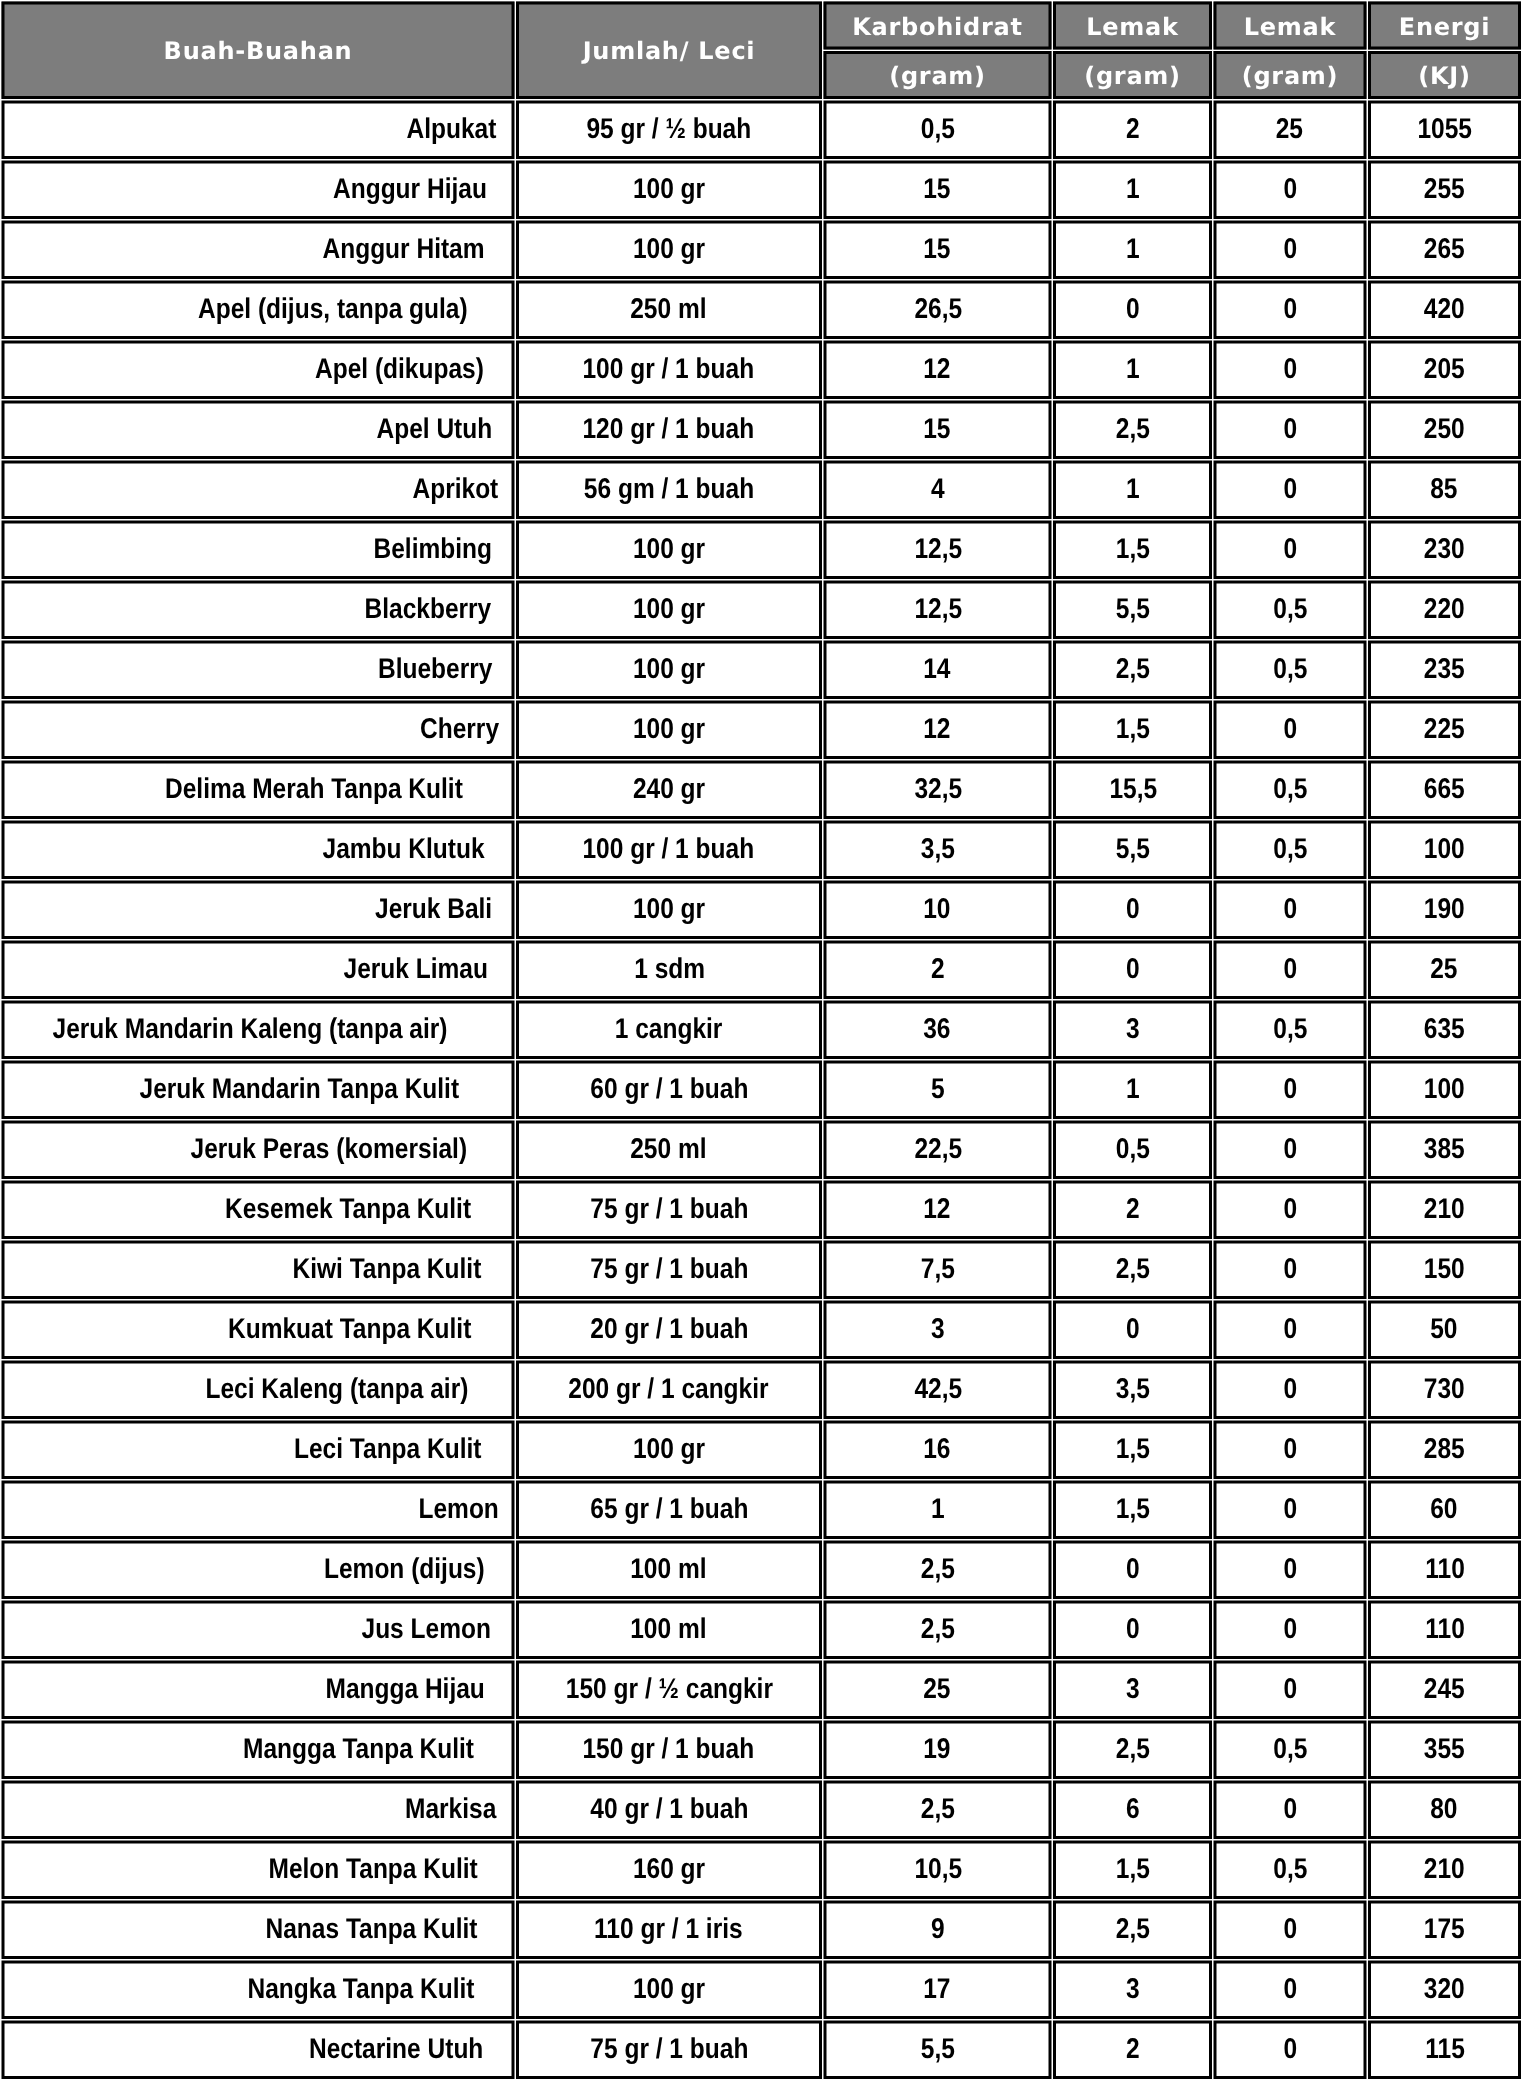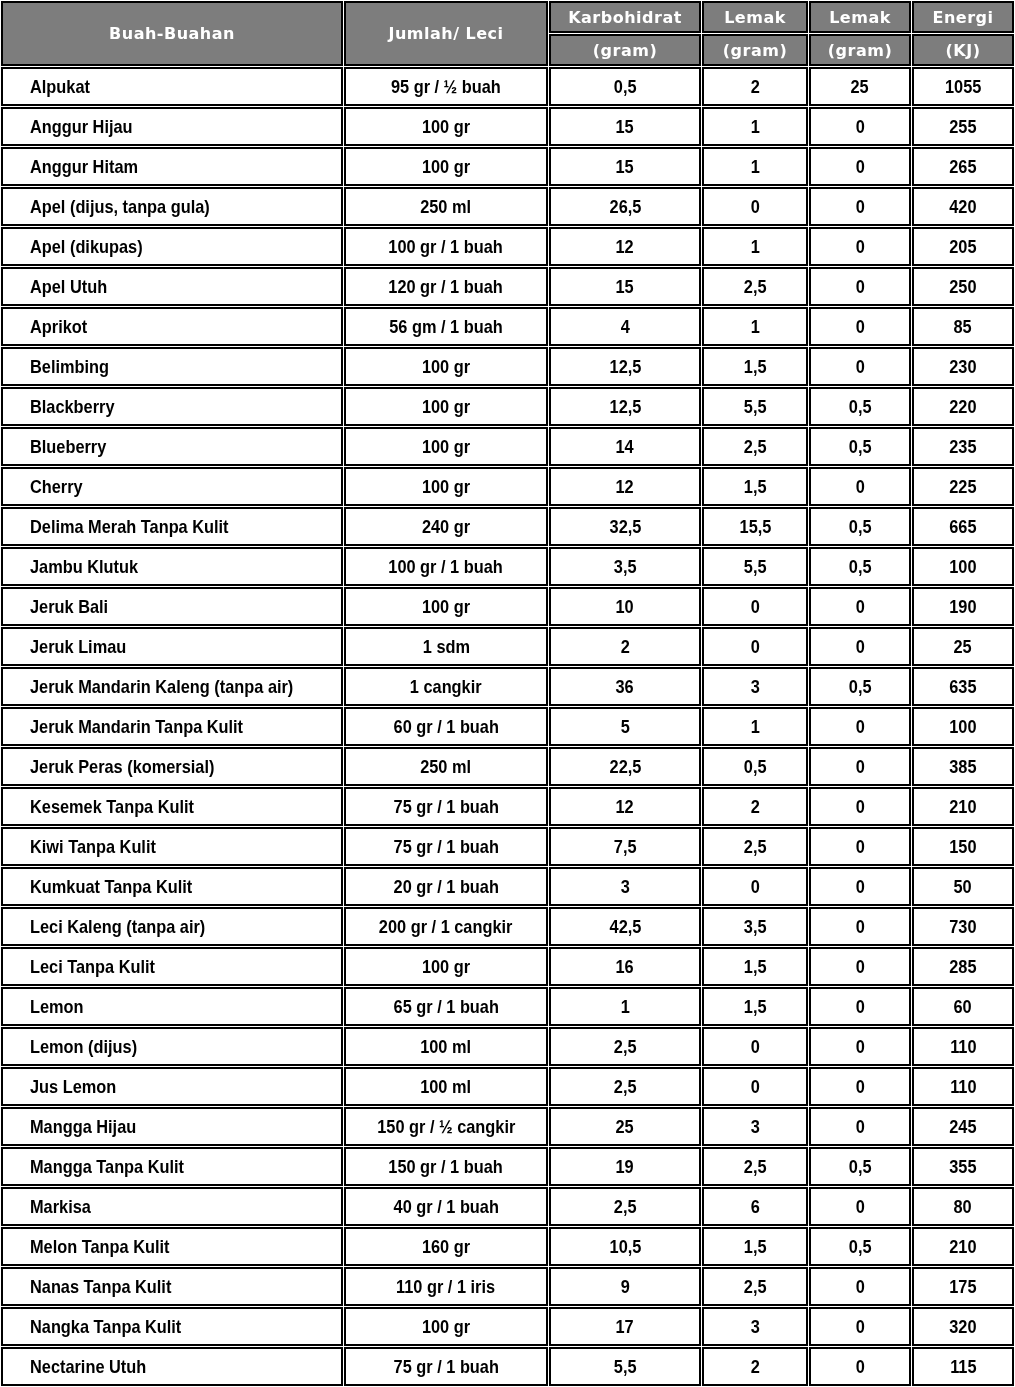--- a/index.html
+++ b/index.html
@@ -43,21 +43,21 @@
     letter-spacing: 0.5px;
   }
   table.nutrition tbody td {
     background: var(--row-bg);
     color: var(--body-text);
     font-weight: bold;
     font-size: 19px;
     height: 39px;
     vertical-align: middle;
   }
-  td.cell-left  { text-align: left; padding-left: 27px; }
+  td.cell-left  { text-align: right; padding-left: 27px; }
   td.cell-center{ text-align: center; }
   
   span.narrow {
     display: inline-block;
     transform: scaleX(0.86);
     transform-origin: center center;
   }
   td.cell-left span.narrow { transform-origin: left center; }
 </style>
 </head>

